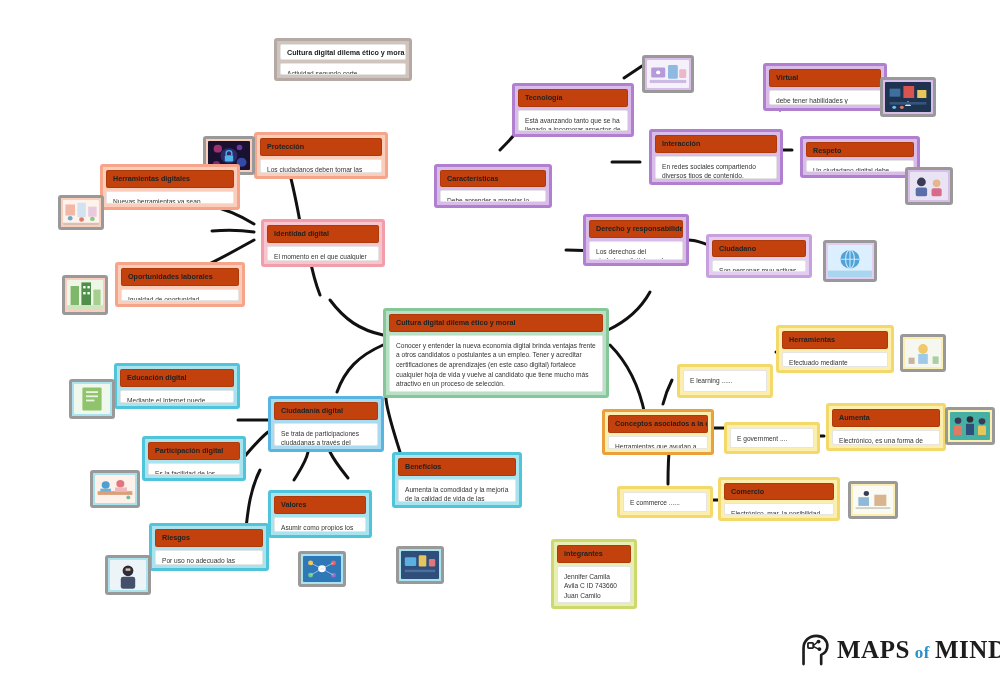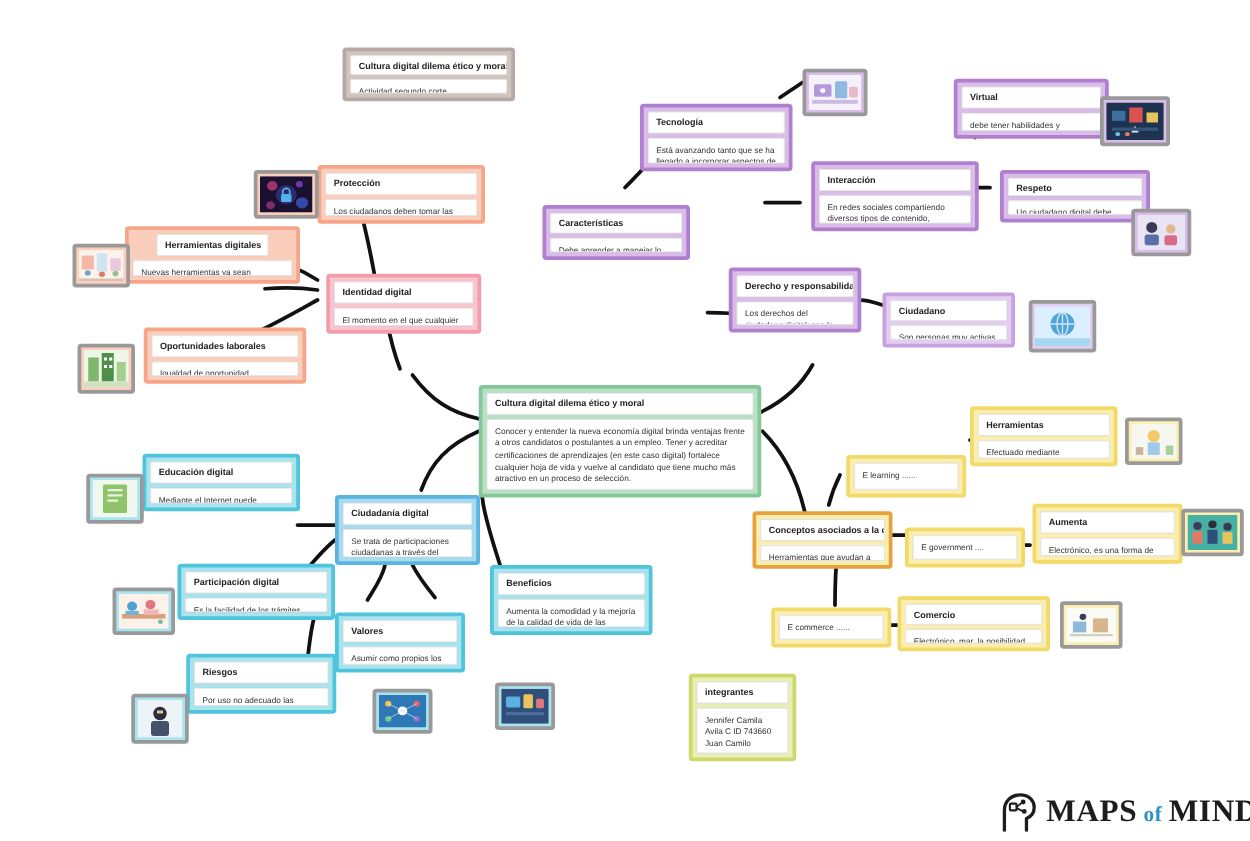--- a/index.html
+++ b/index.html
@@ -21,21 +21,21 @@
     background:#fff;
     padding:3px;
     display:flex;
     flex-direction:column;
     gap:3px;
   }
   .node .title {
     font-size:7.2px;
     font-weight:bold;
     color:#222;
-    background:#ffffff;
+    background:#c2410c;
     border:1px solid rgba(0,0,0,.10);
     border-radius:2px;
     padding:4px 5px 4px 6px;
     line-height:1.1;
     white-space:nowrap;
     overflow:hidden;
   }
   .node .body {
     flex:1;
     font-size:6.6px;
@@ -161,21 +161,21 @@
       <circle cx="14" cy="12" r="6" fill="#d6418a" opacity=".7"></circle>
       <circle cx="48" cy="33" r="7" fill="#3d63d8" opacity=".7"></circle>
       <circle cx="45" cy="10" r="4" fill="#8e4ad8" opacity=".7"></circle>
       <circle cx="12" cy="36" r="5" fill="#c73c9a" opacity=".6"></circle>
       <circle cx="30" cy="23" r="12" fill="#2e2a6e"></circle>
       <rect x="24" y="22" width="12" height="10" rx="2" fill="#4fb4e8"></rect>
       <path d="M26 22v-3a4 4 0 018 0v3" stroke="#4fb4e8" stroke-width="2" fill="none"></path>
     </svg>
   </div>
 
-  <div class="node c-salmon" style="left:100px; top:181px; width:140px; height:46px;align-items:center;">
+  <div class="node c-salmon" style="left:100px; top:164px; width:140px; height:46px;">
     <div class="title">Herramientas digitales</div>
     <div class="body">Nuevas herramientas ya sean plataformas de participación o foros, así como el uso que hacen de las redes sociales diversas</div>
   </div>
   <div class="pic c-salmon" style="left:58px; top:195px; width:46px; height:35px;">
     <svg class="art" viewBox="0 0 60 45" preserveAspectRatio="none">
       <rect width="60" height="45" fill="#fdf3ec"></rect>
       <rect x="4" y="8" width="16" height="20" fill="#f3b7a6"></rect>
       <rect x="24" y="5" width="14" height="26" fill="#cfe3f0"></rect>
       <rect x="42" y="12" width="14" height="18" fill="#e8c9dd"></rect>
       <circle cx="12" cy="33" r="4" fill="#6fa8c9"></circle>
@@ -290,21 +290,21 @@
   <div class="pic c-cyan" style="left:69px; top:379px; width:46px; height:40px;">
     <svg class="art" viewBox="0 0 60 50" preserveAspectRatio="none">
       <rect width="60" height="50" fill="#f0f7ec"></rect>
       <rect x="14" y="6" width="32" height="38" rx="2" fill="#8fc46a"></rect>
       <rect x="20" y="12" width="20" height="3" fill="#fff" opacity=".8"></rect>
       <rect x="20" y="19" width="20" height="3" fill="#fff" opacity=".8"></rect>
       <rect x="20" y="26" width="14" height="3" fill="#fff" opacity=".8"></rect>
     </svg>
   </div>
 
-  <div class="node c-cyan" style="left:142px; top:451px; width:126px; height:45px;">
+  <div class="node c-cyan" style="left:142px; top:436px; width:104px; height:45px;">
     <div class="title">Participación digital</div>
     <div class="body">Es la facilidad de los trámites burocráticos, políticos, sociales o legales del estado.</div>
   </div>
   <div class="pic c-cyan" style="left:90px; top:470px; width:50px; height:38px;">
     <svg class="art" viewBox="0 0 60 45" preserveAspectRatio="none">
       <rect width="60" height="45" fill="#fdf1ea"></rect>
       <rect x="4" y="26" width="52" height="6" fill="#d9a07a"></rect>
       <circle cx="16" cy="16" r="6" fill="#4f9fd0"></circle>
       <circle cx="38" cy="14" r="6" fill="#e0767e"></circle>
       <rect x="8" y="22" width="16" height="5" fill="#6fb2db"></rect>

